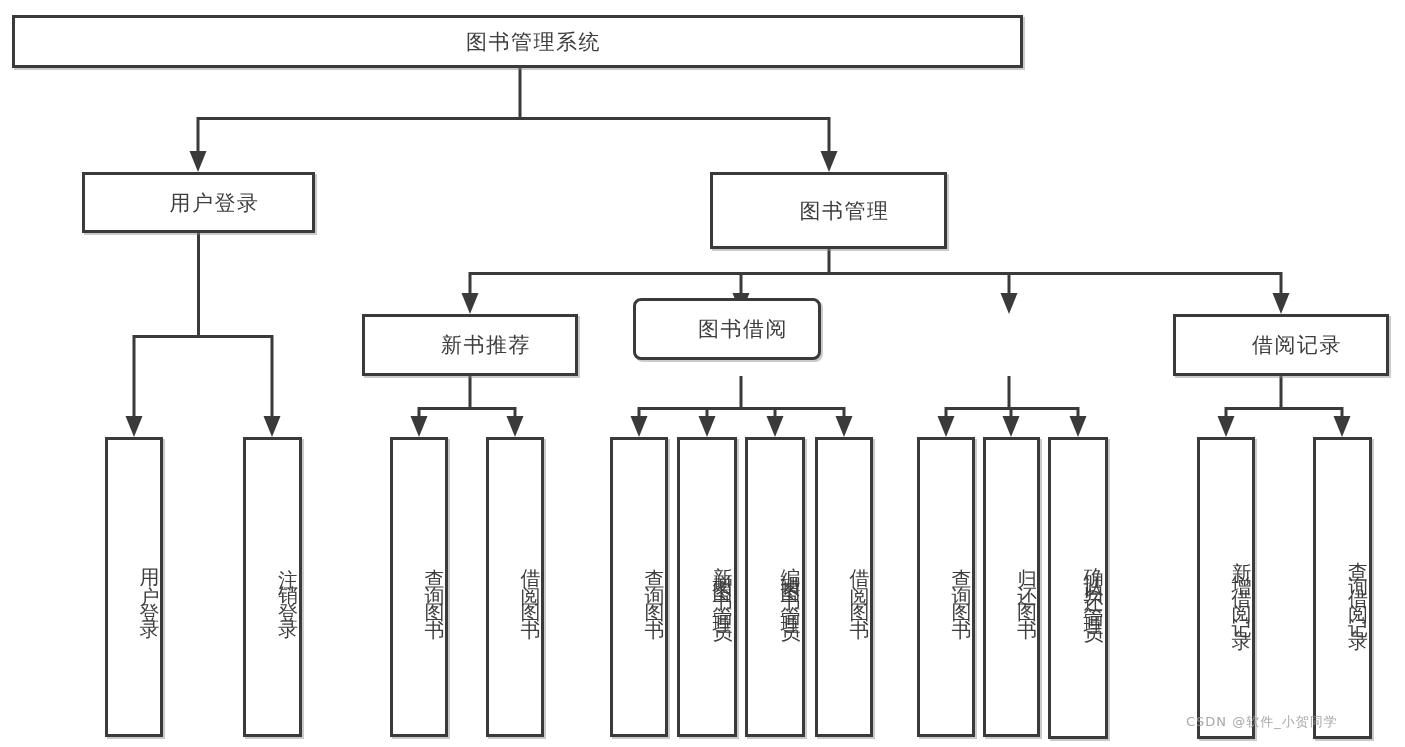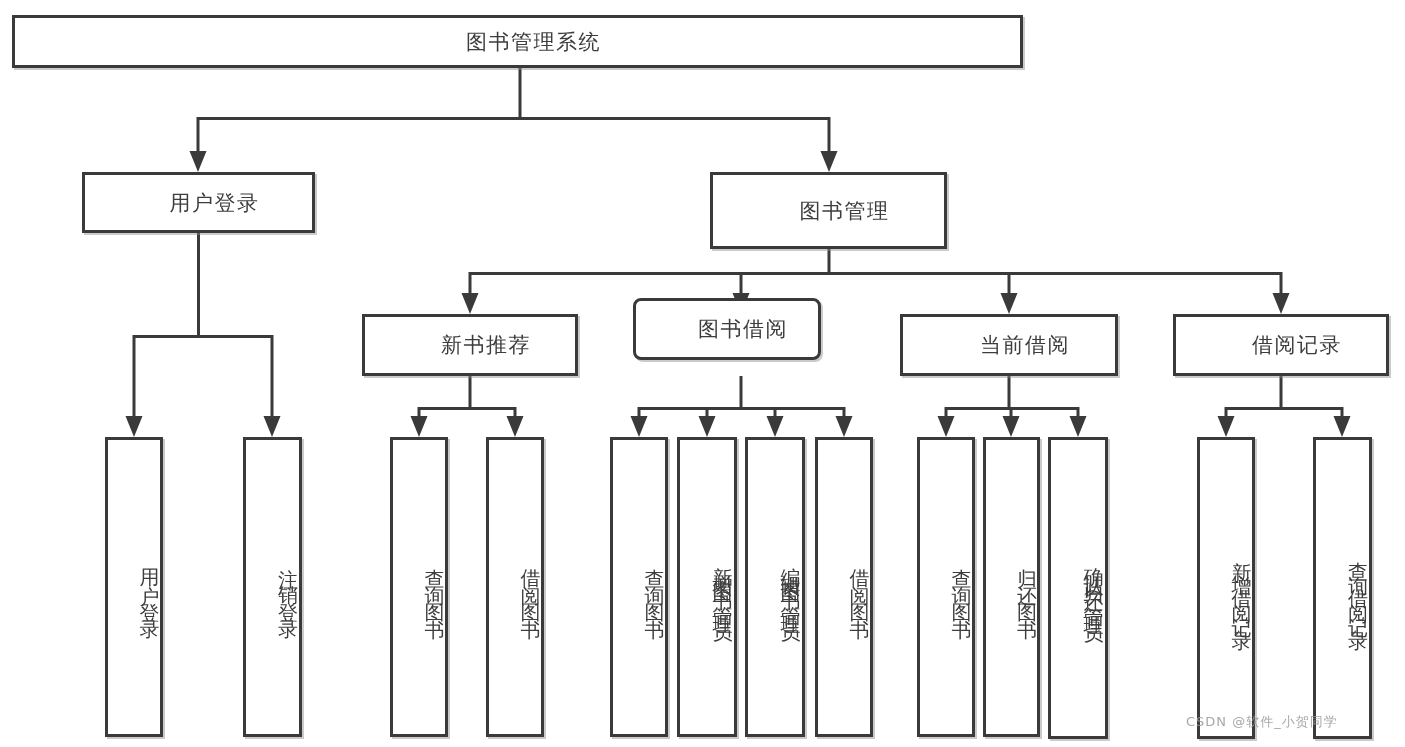--- a/index.html
+++ b/index.html
@@ -68,21 +68,20 @@
              M1217.5 416 L1234.5 416 L1226 437 Z  M1333.5 416 L1350.5 416 L1342 437 Z" fill="#3a3a3a" stroke="none"></path>
   </svg>
 
   <div class="box hbox" style="left:12px;top:15px;width:1011px;height:53px;">图书管理系统</div>
 
   <div class="box hbox" style="left:82px;top:172px;width:233px;height:61px;">用户登录</div>
   <div class="box hbox" style="left:710px;top:172px;width:237px;height:77px;">图书管理</div>
 
   <div class="box hbox" style="left:362px;top:314px;width:216px;height:62px;">新书推荐</div>
   <div class="box hbox" style="left:633px;top:298px;width:188px;height:62px;border-radius:8px;">图书借阅</div>
-  <div class="box hbox" style="left:900px;top:314px;width:218px;height:62px;">当前借阅</div>
   <div class="box hbox" style="left:1173px;top:314px;width:216px;height:62px;">借阅记录</div>
 
   <div class="box vbox ls4" style="left:105px;top:437px;width:58px;height:300px;">用户登录</div>
   <div class="box vbox ls4" style="left:243px;top:437px;width:59px;height:300px;">注销登录</div>
 
   <div class="box vbox ls4" style="left:390px;top:437px;width:58px;height:300px;">查询图书</div>
   <div class="box vbox ls4" style="left:486px;top:437px;width:58px;height:300px;">借阅图书</div>
 
   <div class="box vbox ls4" style="left:610px;top:437px;width:58px;height:300px;">查询图书</div>
   <div class="box vbox ls9" style="left:677px;top:437px;width:60px;height:300px;">新增图书（管理员）</div>

